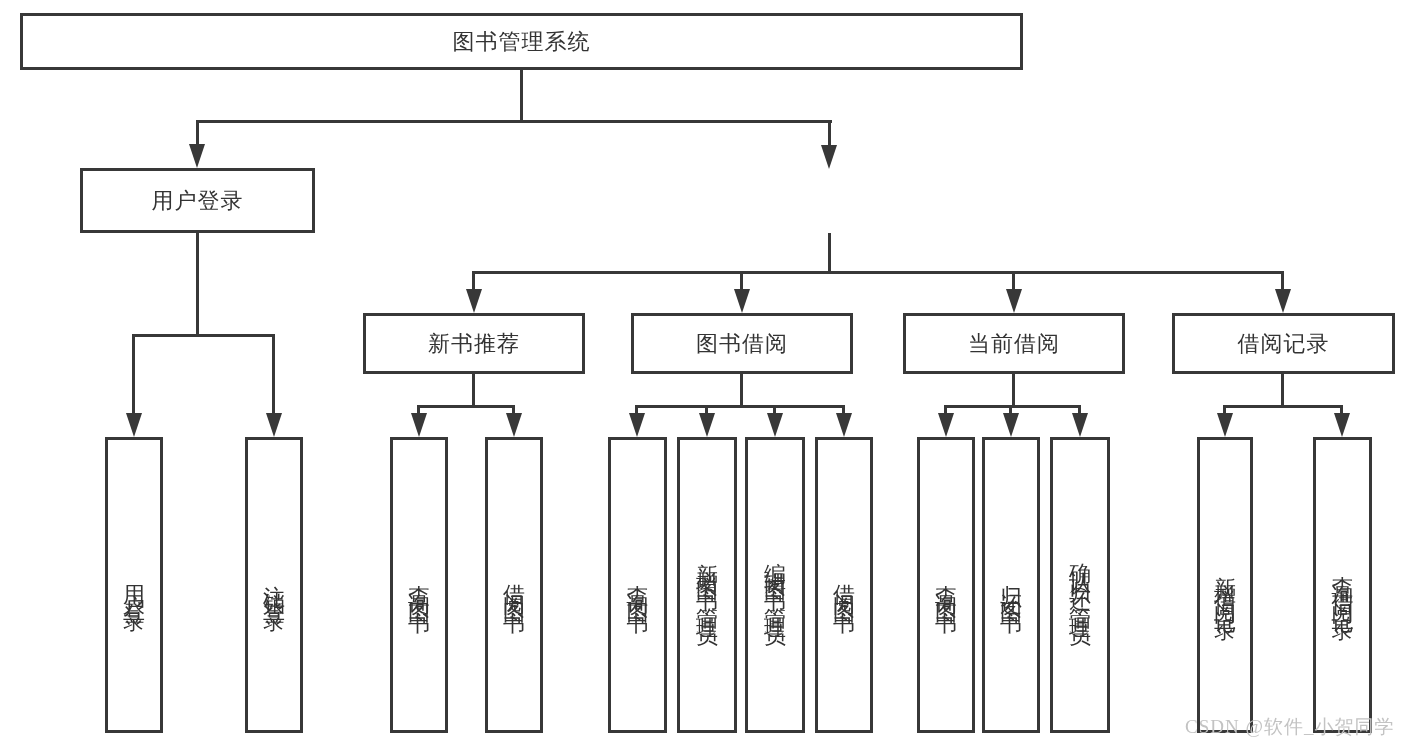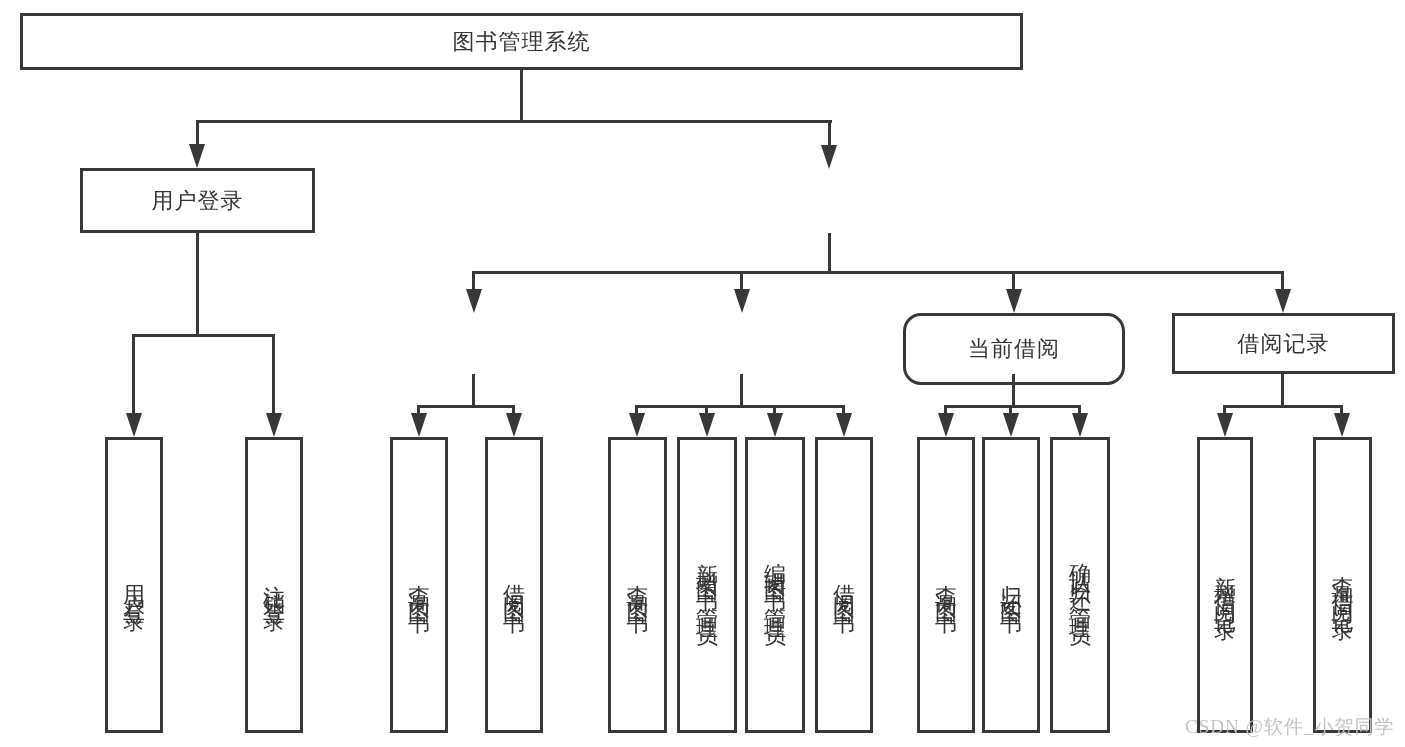--- a/index.html
+++ b/index.html
@@ -89,21 +89,27 @@
   <div class="ln" style="left:472px; top:271px; width:812px; height:3px;"></div>
   <div class="ln" style="left:472px; top:271px; width:3px; height:20px;"></div>
   <div class="arrow" style="left:466px; top:289px;"></div>
   <div class="ln" style="left:740px; top:271px; width:3px; height:20px;"></div>
   <div class="arrow" style="left:734px; top:289px;"></div>
   <div class="ln" style="left:1012px; top:271px; width:3px; height:20px;"></div>
   <div class="arrow" style="left:1006px; top:289px;"></div>
   <div class="ln" style="left:1281px; top:271px; width:3px; height:20px;"></div>
   <div class="arrow" style="left:1275px; top:289px;"></div>
 
-  <div class="node h" style="left:903px; top:313px; width:222px; height:72px;border-radius:18px;">
+  <div class="node h" style="left:363px; top:313px; width:222px; height:61px;">
+    <span>新书推荐</span>
+  </div>
+  <div class="node h" style="left:631px; top:313px; width:222px; height:61px;">
+    <span>图书借阅</span>
+  </div>
+  <div class="node h" style="left:903px; top:313px; width:222px; height:61px;">
     <span>当前借阅</span>
   </div>
   <div class="node h" style="left:1172px; top:313px; width:223px; height:61px;">
     <span>借阅记录</span>
   </div>
 
   <div class="ln" style="left:472px; top:374px; width:3px; height:33px;"></div>
   <div class="ln" style="left:417px; top:405px; width:98px; height:3px;"></div>
   <div class="ln" style="left:417px; top:405px; width:3px; height:12px;"></div>
   <div class="arrow" style="left:411px; top:413px;"></div>

